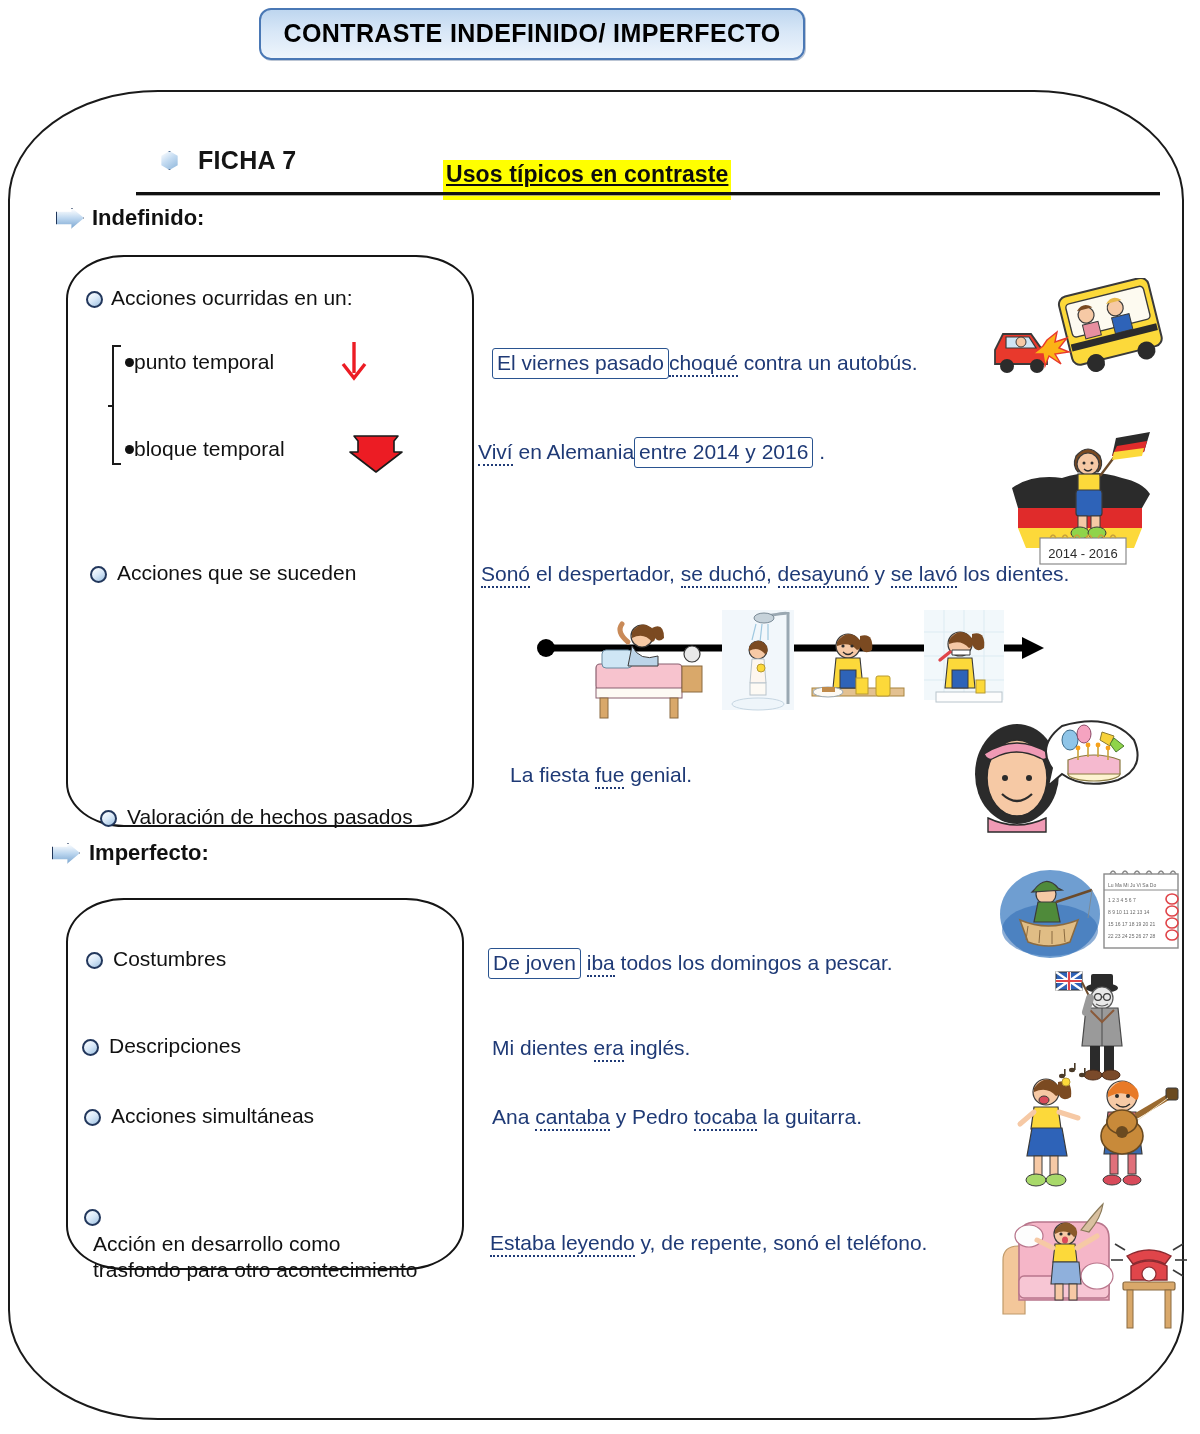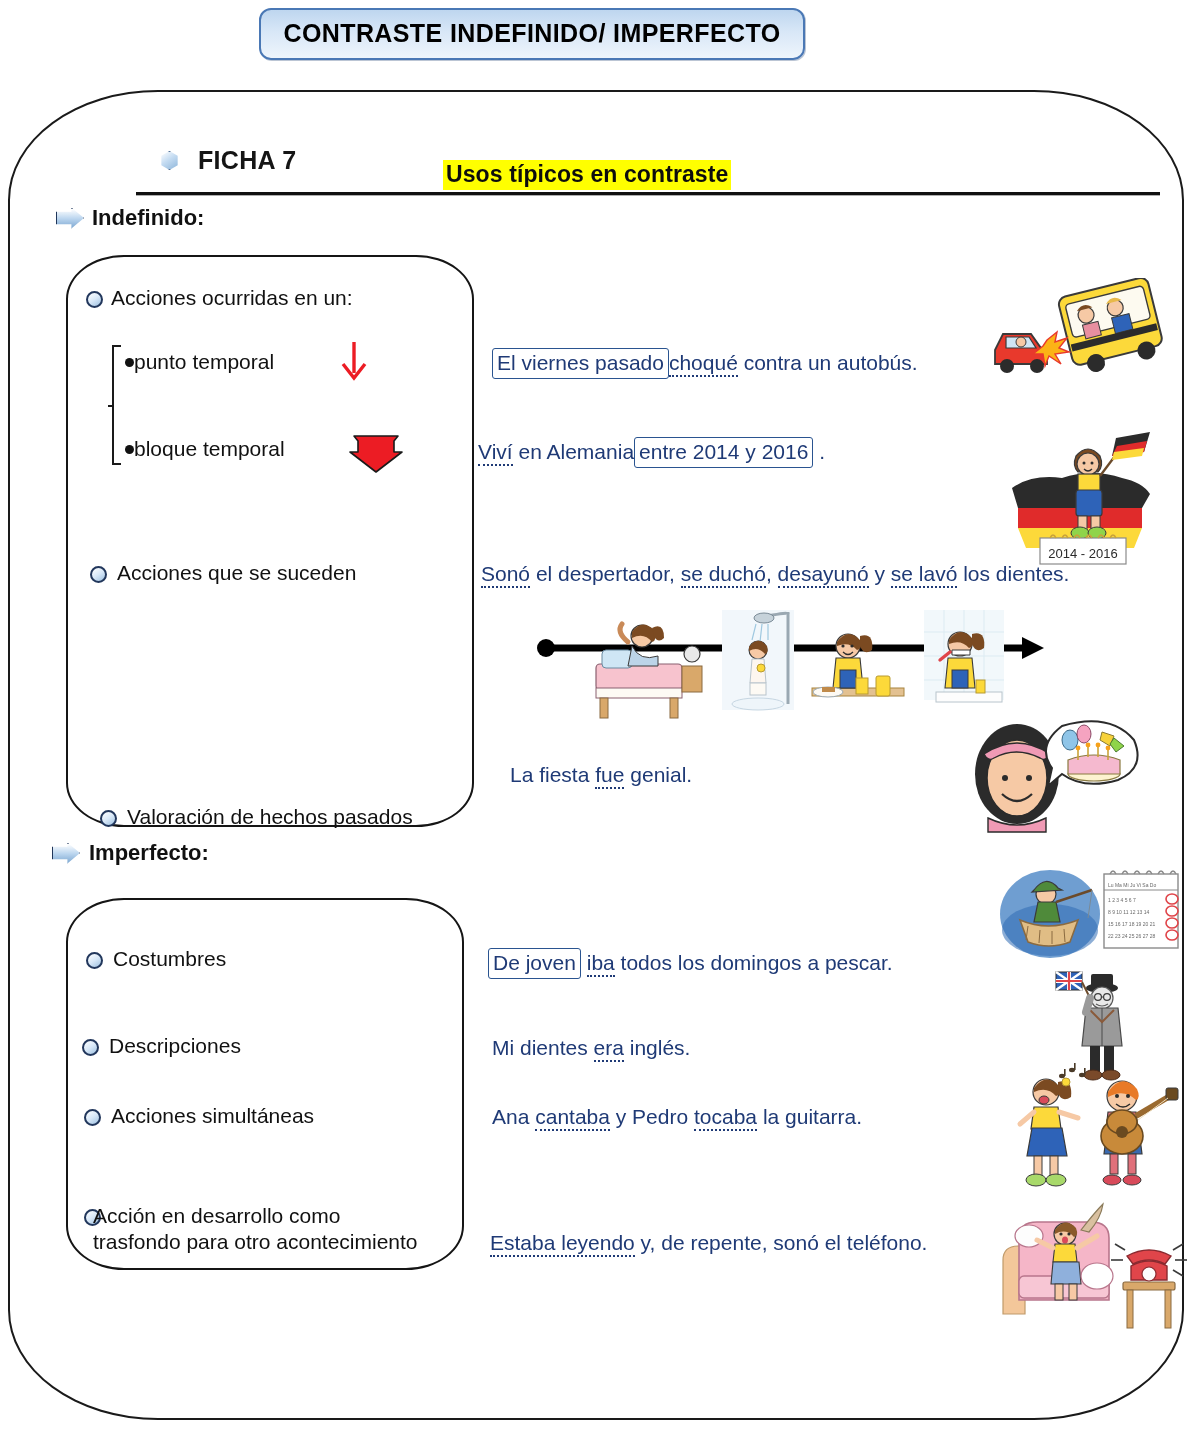--- a/index.html
+++ b/index.html
@@ -74,22 +74,23 @@
 
   
   .usos-title {
     position: absolute;
     left: 443px;
     top: 160px;
     font-size: 23px;
     font-weight: bold;
     color: #0d0d0d;
     background: #ffff00;
-    padding: 1px 3px 2px 3px;
+    padding: 1px 3px 12px 3px;
     letter-spacing: 0.1px;
+    text-decoration: underline;
   }
   .usos-rule {
     position: absolute;
     left: 136px;
     top: 192px;
     width: 1024px;
     height: 3px;
     background: #111111;
     box-shadow: 0 1px 0 rgba(140,140,140,0.7);
   }
@@ -469,21 +470,21 @@
   <span class="use-text">Descripciones</span>
 </div>
 
 <div class="use-item" style="left:84px; top:1103px;">
   <span class="ring-bullet"></span>
   <span class="use-text">Acciones simultáneas</span>
 </div>
 
 <div class="use-item" style="left:84px; top:1203px;">
   <span class="ring-bullet"></span>
-  <span class="use-text" style="margin-left:-18px;">Acción en desarrollo como
+  <span class="use-text" style="margin-left:-18px;margin-top:28px;">Acción en desarrollo como
 trasfondo para otro acontecimiento</span>
 </div>
 
 <div class="example" style="left:488px; top:948px;">
   <span class="boxed">De joven</span>&nbsp;<span class="verb">iba</span><span> todos los domingos a pescar.</span>
 </div>
 
 <div class="example" style="left:492px; top:1035px;">
   <span>Mi dientes </span><span class="verb">era</span><span> inglés.</span>
 </div>

